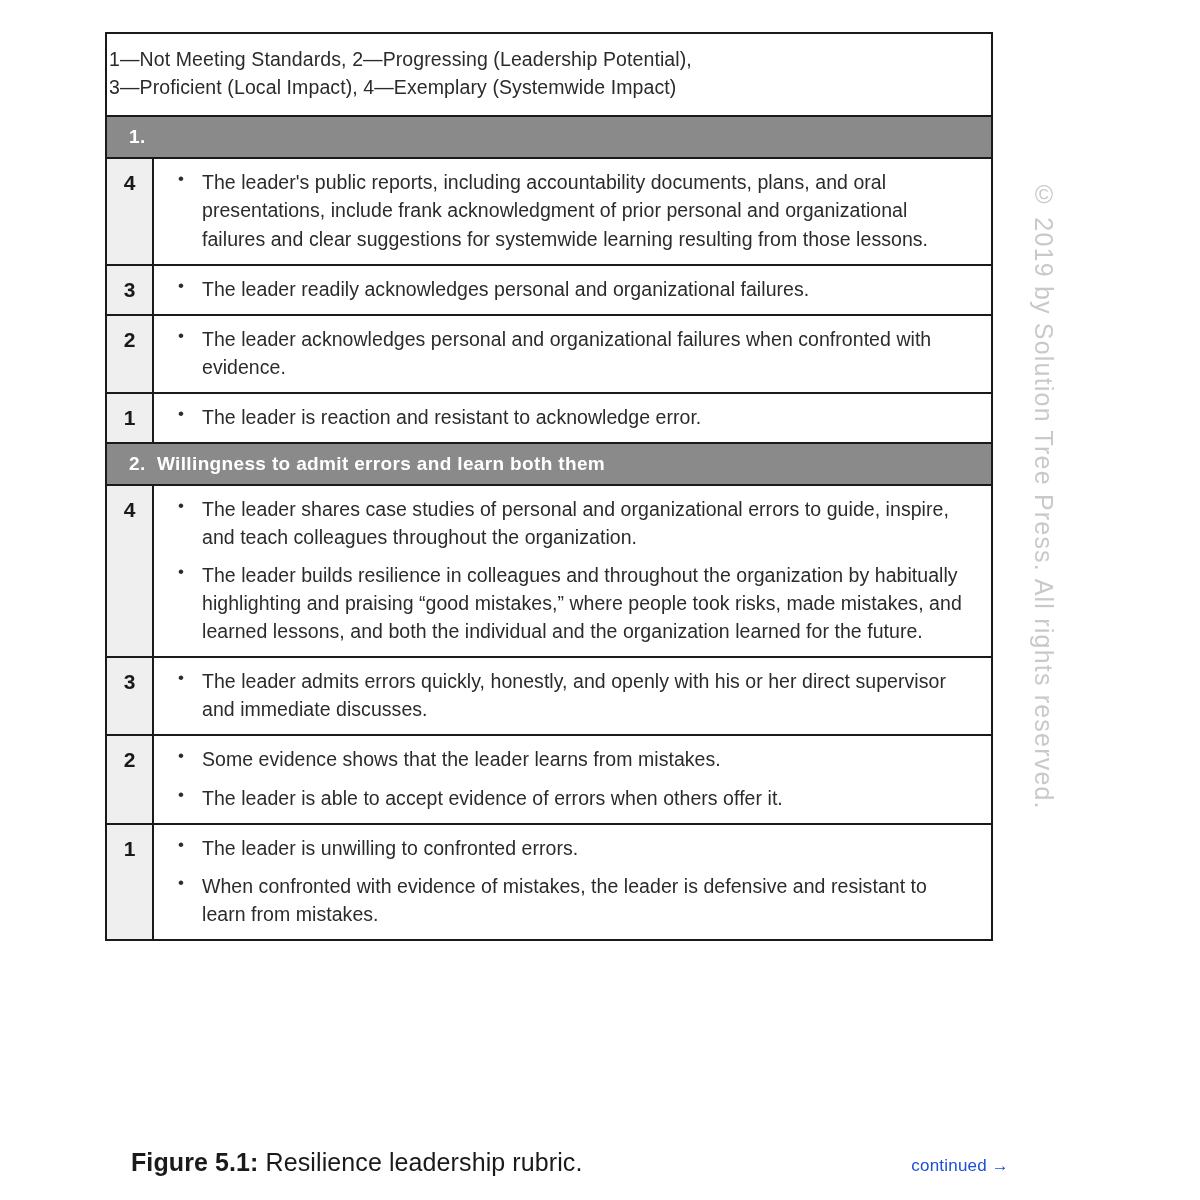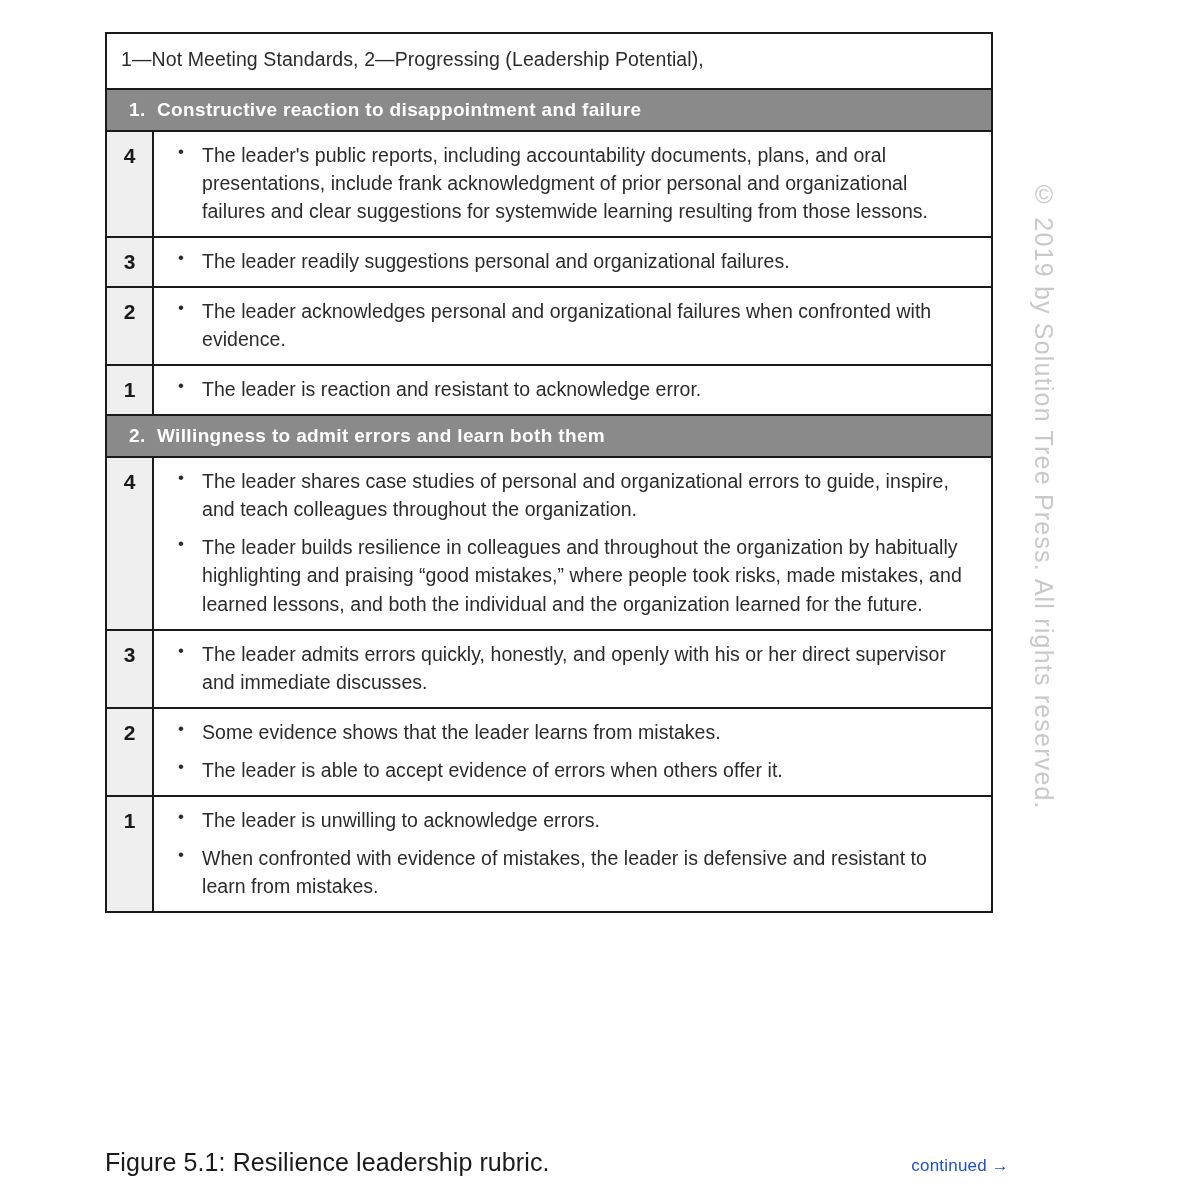--- a/index.html
+++ b/index.html
@@ -30,21 +30,21 @@
     left: 105px;
     top: 32px;
     width: 888px;
     border: 2.5px solid #1a1a1a;
     box-sizing: border-box;
     background: #ffffff;
   }
 
   
   .legend {
-    padding: 12px 14px 14px 14px;
+    padding: 12px 14px 14px 2px;
     font-size: 19.5px;
     line-height: 1.42;
     color: #2b2b2b;
     letter-spacing: 0.1px;
     border-bottom: 2.5px solid #1a1a1a;
     box-sizing: border-box;
   }
   .legend-line { white-space: nowrap; }
 
   
@@ -129,21 +129,22 @@
     align-items: baseline;
     justify-content: space-between;
   }
   .caption-text {
     font-size: 25px;
     color: #1a1a1a;
     letter-spacing: 0.1px;
     white-space: nowrap;
   }
   .caption-text .fignum {
-    font-weight: normal;
+    font-weight: bold;
+    margin-left: 26px;
   }
   .continued {
     font-size: 17px;
     color: #1d4ed8;
     letter-spacing: 0.2px;
     white-space: nowrap;
     padding-right: 6px;
   }
 
   
@@ -164,41 +165,41 @@
 </style>
 </head>
 <body>
 
 <div class="page">
 
   <div class="rubric">
 
     <div class="legend">
       <div class="legend-line">1—Not Meeting Standards, 2—Progressing (Leadership Potential),</div>
+      <div class="legend-line">3—Proficient (Local Impact), 4—Exemplary (Systemwide Impact)</div>
     </div>
 
     <div class="section-head">
       <span class="num">1.</span>
-      <span>Constructive reaction to disappointment and failure</span>
     </div>
 
     <div class="row">
       <div class="score">4</div>
       <div class="desc">
         <ul class="bullets">
           <li>The leader's public reports, including accountability documents, plans, and oral presentations, include frank acknowledgment of prior personal and organizational failures and clear suggestions for systemwide learning resulting from those lessons.</li>
         </ul>
       </div>
     </div>
 
     <div class="row">
       <div class="score">3</div>
       <div class="desc">
         <ul class="bullets">
-          <li>The leader readily suggestions personal and organizational failures.</li>
+          <li>The leader readily acknowledges personal and organizational failures.</li>
         </ul>
       </div>
     </div>
 
     <div class="row">
       <div class="score">2</div>
       <div class="desc">
         <ul class="bullets">
           <li>The leader acknowledges personal and organizational failures when confronted with evidence.</li>
         </ul>
@@ -245,21 +246,21 @@
           <li>Some evidence shows that the leader learns from mistakes.</li>
           <li>The leader is able to accept evidence of errors when others offer it.</li>
         </ul>
       </div>
     </div>
 
     <div class="row last">
       <div class="score">1</div>
       <div class="desc">
         <ul class="bullets">
-          <li>The leader is unwilling to acknowledge errors.</li>
+          <li>The leader is unwilling to confronted errors.</li>
           <li>When confronted with evidence of mistakes, the leader is defensive and resistant to learn from mistakes.</li>
         </ul>
       </div>
     </div>
 
   </div>
 
   <div class="caption-bar">
     <div class="caption-text">
       <span class="fignum">Figure 5.1:</span><span> Resilience leadership rubric.</span>

